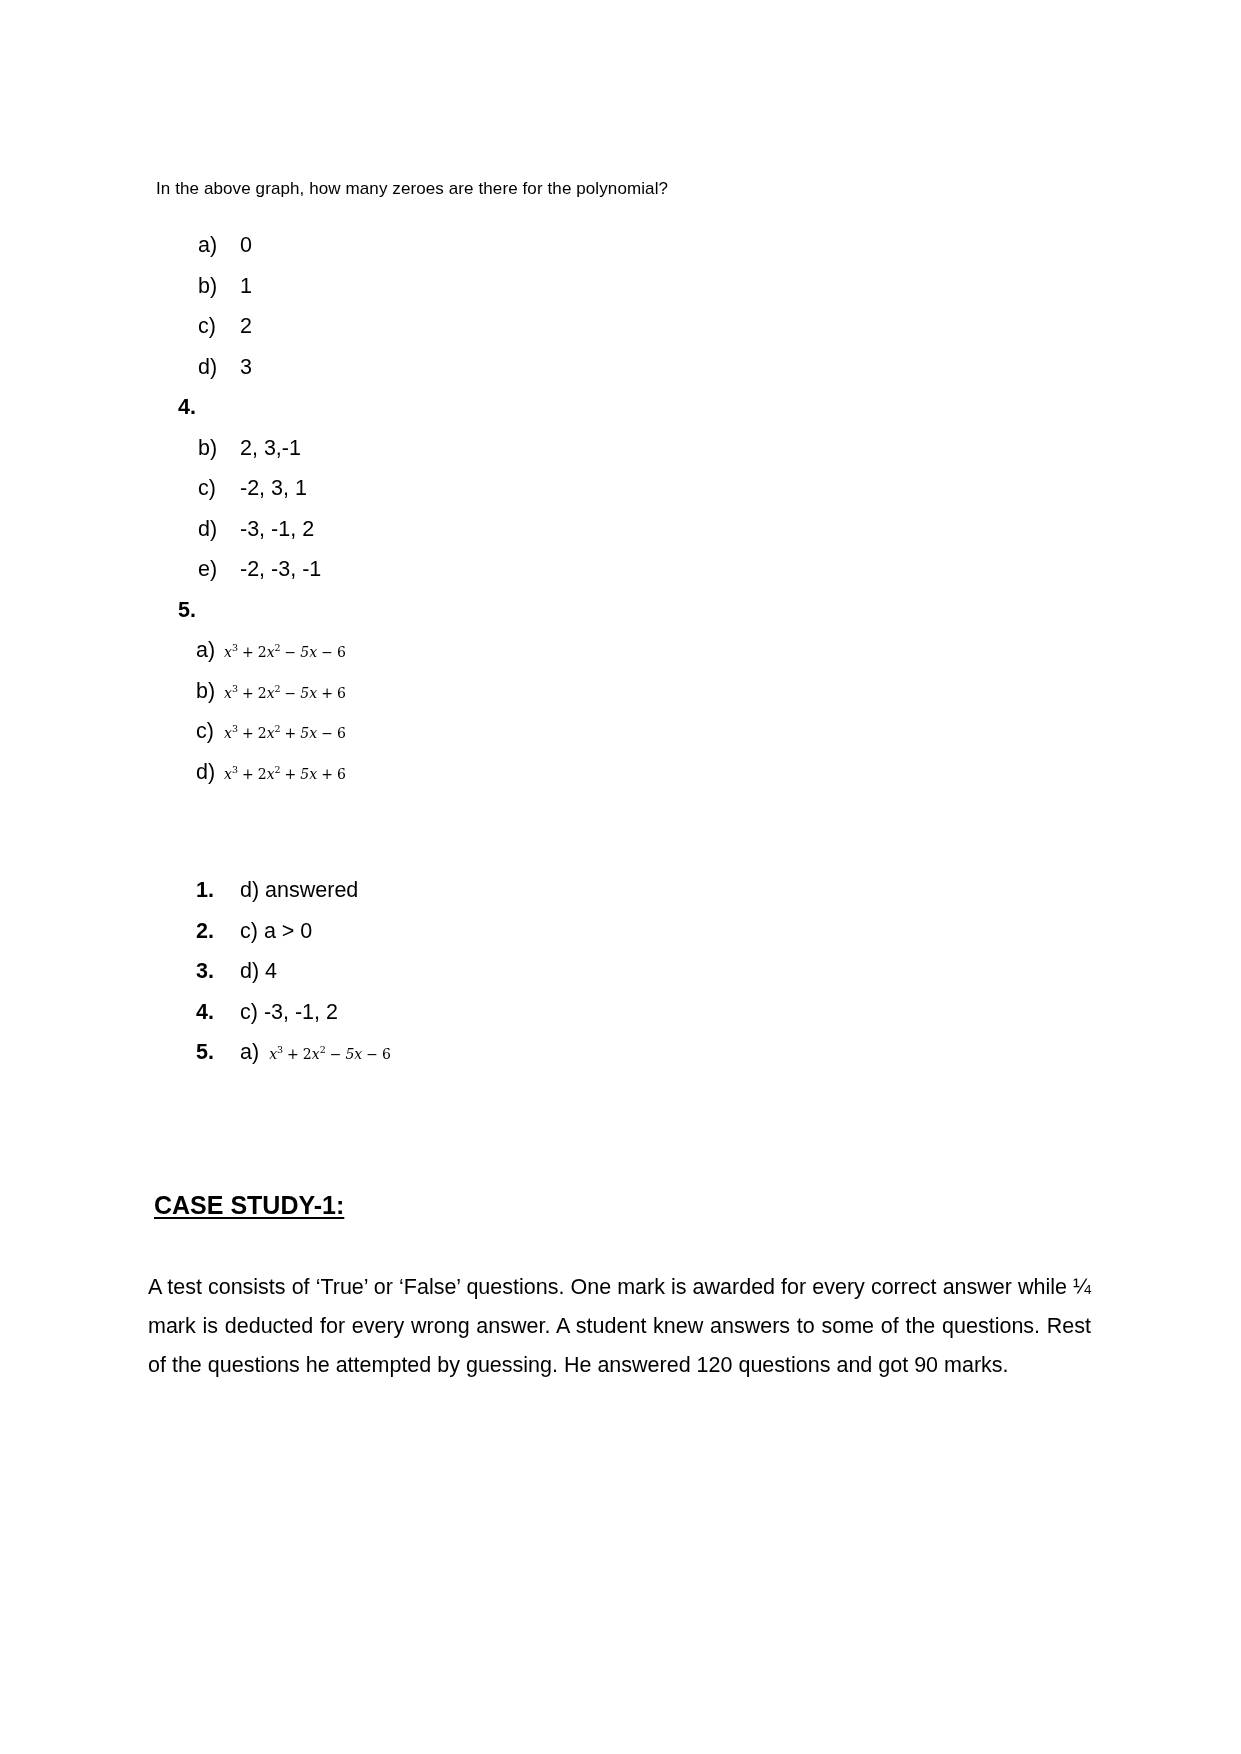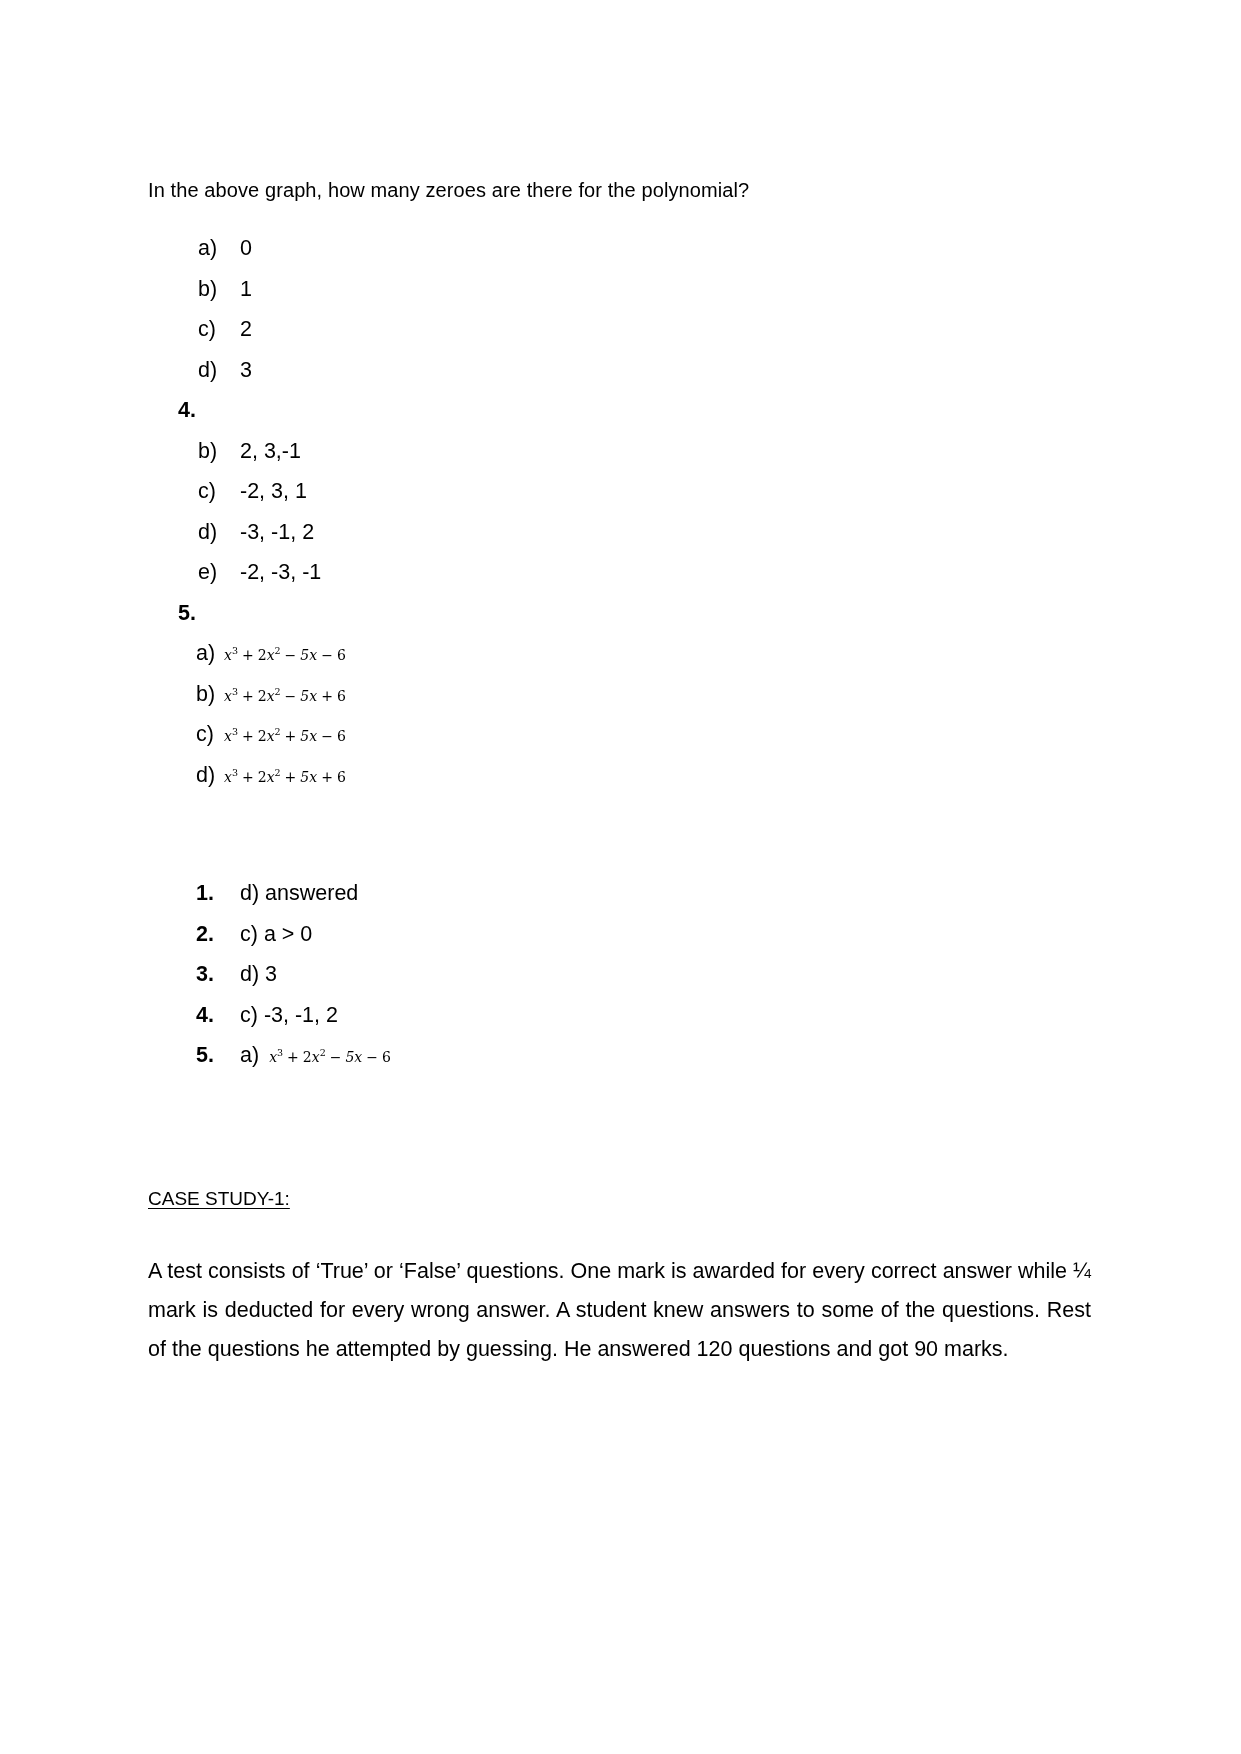--- a/index.html
+++ b/index.html
@@ -15,23 +15,23 @@
     -webkit-font-smoothing: antialiased;
   }
   .page {
     position: relative;
     width: 1241px;
     height: 1754px;
     box-sizing: border-box;
     padding: 180px 148px 0 148px;
   }
   .stem {
-    font-size: 20px;
-    line-height: 1.0;
-    margin: 0 0 38px 0;
+    font-size: 17px;
+    line-height: 1.0;
+    margin: 0 0 38px 8px;
     letter-spacing: 0.1px;
   }
   
   .opt-list {
     list-style: none;
     margin: 0;
     padding: 0;
   }
   .opt-row {
     display: flex;
@@ -130,23 +130,23 @@
     margin: 0;
     letter-spacing: 0.2px;
   }
   .section-heading span {
     text-decoration: underline;
     text-underline-offset: 3px;
   }
 
   .case-gap { height: 50px; }
   .case-label {
-    font-size: 19px;
-    font-weight: normal;
-    margin: 0;
+    font-size: 25px;
+    font-weight: bold;
+    margin: 6px;
   }
   .case-label span {
     text-decoration: underline;
     text-underline-offset: 3px;
   }
 
   .para-gap { height: 42px; }
   .para {
     font-size: 21.5px;
     line-height: 1.82;
@@ -245,21 +245,21 @@
     <li class="ans-row">
       <span class="anum">1.</span>
       <span>d) answered</span>
     </li>
     <li class="ans-row">
       <span class="anum">2.</span>
       <span>c) a &gt; 0</span>
     </li>
     <li class="ans-row">
       <span class="anum">3.</span>
-      <span>d) 3</span>
+      <span>d) 4</span>
     </li>
     <li class="ans-row">
       <span class="anum">4.</span>
       <span>c) -3, -1, 2</span>
     </li>
     <li class="ans-row">
       <span class="anum">5.</span>
       <span style="padding-right:10px">a)</span>
       <span class="mathexp">
         <i>x</i><sup>3</sup><span class="op">+</span><span>2</span><i>x</i><sup>2</sup><span class="op">−</span><i>5x</i><span class="op">−</span><span>6</span>

